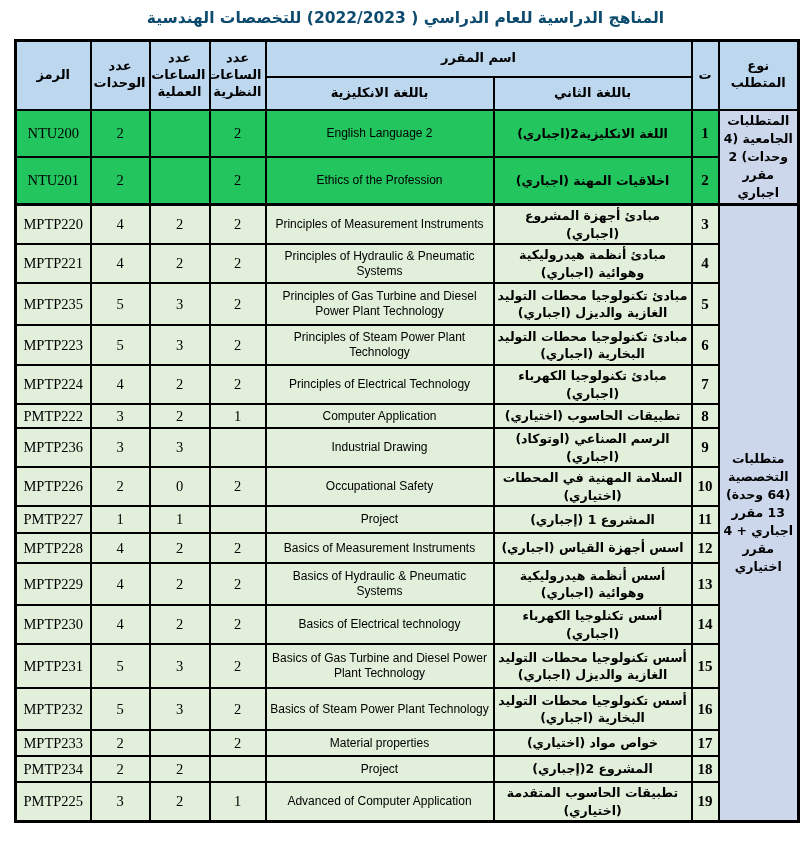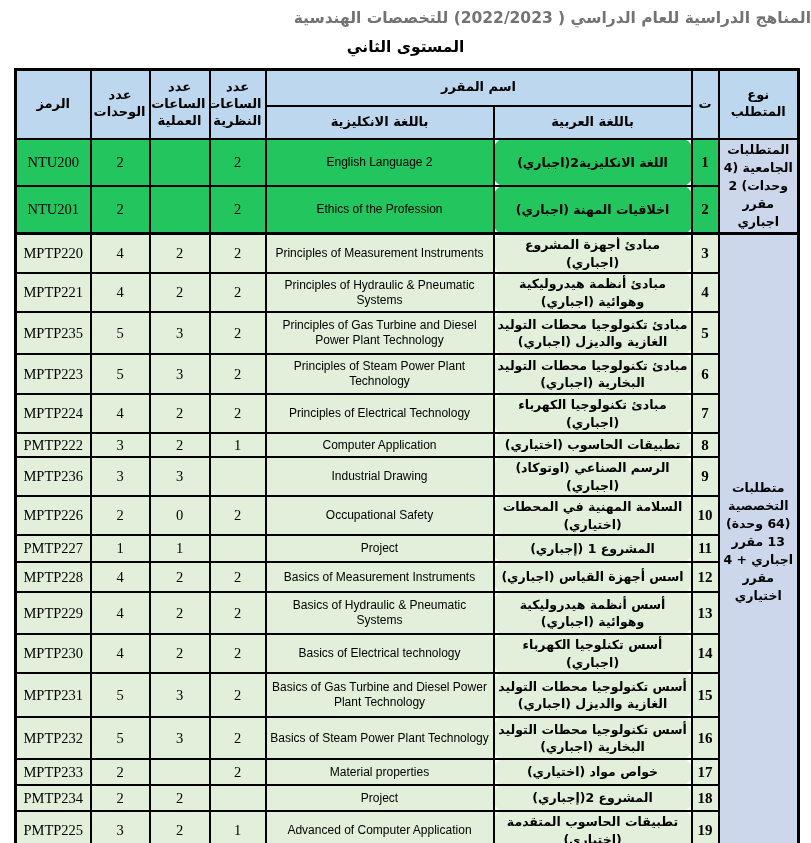--- a/index.html
+++ b/index.html
@@ -1,36 +1,35 @@
 <!DOCTYPE html>
 <html lang="ar"><head>
 <meta charset="utf-8">
 <style>
   html,body{margin:0;padding:0;background:#fff;}
   .page{width:811px;height:843px;background:#fff;overflow:hidden;font-family:"DejaVu Sans",sans-serif;}
-  .doc-title{margin-top:9px;text-align:right;font-weight:bold;font-size:15.5px;color:#737373;direction:rtl;}
+  .doc-title{margin-top:9px;text-align:center;font-weight:bold;font-size:15.5px;color:#0c4a6e;direction:rtl;}
   .doc-subtitle{margin-top:11px;text-align:center;font-weight:bold;font-size:15.5px;color:#000;direction:rtl;}
   table.curr{border-collapse:collapse;table-layout:fixed;width:783px;margin:12px 14px 0 14px;direction:rtl;border:3px solid #000;}
   .curr th,.curr td{border:2px solid #000;padding:1px 3px;text-align:center;vertical-align:middle;overflow:hidden;}
   .curr thead th{background:#BDD7EE;font-weight:bold;font-size:13px;line-height:1.3;color:#000;}
   .type-cell{background:#CDD7EC;font-weight:bold;font-size:12.5px;line-height:1.45;color:#000;}
   tr.g1 td.data{background:#22c55e;}
   tr.g2 td.data{background:#E2EFDA;}
   tr.group-start td{border-top:3px solid #000;}
   td.seq{font-family:"Liberation Serif",serif;font-weight:bold;font-size:15px;}
-  td.ar-text{font-size:12.5px;font-weight:bold;line-height:1.4;border-radius:10px;}
+  td.ar-text{font-size:12.5px;font-weight:bold;line-height:1.4;}
   td.en-text{font-family:Liberation Sans, sans-serif;font-size:12px;line-height:1.25;}
   td.num,td.code{font-family:"Liberation Serif",serif;font-size:14.5px;}
 </style>
 </head>
 <body>
 
 <div class="page">
   <div class="doc-title">المناهج الدراسية للعام الدراسي ( 2022/2023) للتخصصات الهندسية</div>
-  <div class="doc-subtitle">المستوى الثاني</div>
 
   <table class="curr">
     <colgroup>
       <col style="width:80px">
         <col style="width:27px">
         <col style="width:198px">
         <col style="width:228px">
       <col style="width:56px">
         <col style="width:60px">
         <col style="width:59px">
@@ -40,21 +39,21 @@
       <tr style="height:36px">
         <th rowspan="2">نوع المتطلب</th>
         <th rowspan="2">ت</th>
         <th colspan="2">اسم المقرر</th>
         <th rowspan="2">عدد الساعات النظرية</th>
         <th rowspan="2">عدد الساعات العملية</th>
         <th rowspan="2">عدد الوحدات</th>
         <th rowspan="2">الرمز</th>
       </tr>
       <tr style="height:33px">
-        <th>باللغة العربية</th>
+        <th>باللغة الثاني</th>
         <th>باللغة الانكليزية</th>
       </tr>
     </thead>
     <tbody id="tbody">
         <tr class="g1" style="height: 33px; margin-top: 41px;">
           <td class="type-cell" rowspan="2">المتطلبات الجامعية (4 وحدات) 2 مقرر اجباري</td>
           <td class="seq data">1</td>
           <td class="ar-text data">اللغة الانكليزية2(اجباري)</td>
           <td class="en-text data">English Language 2</td>
           <td class="num data">2</td>

